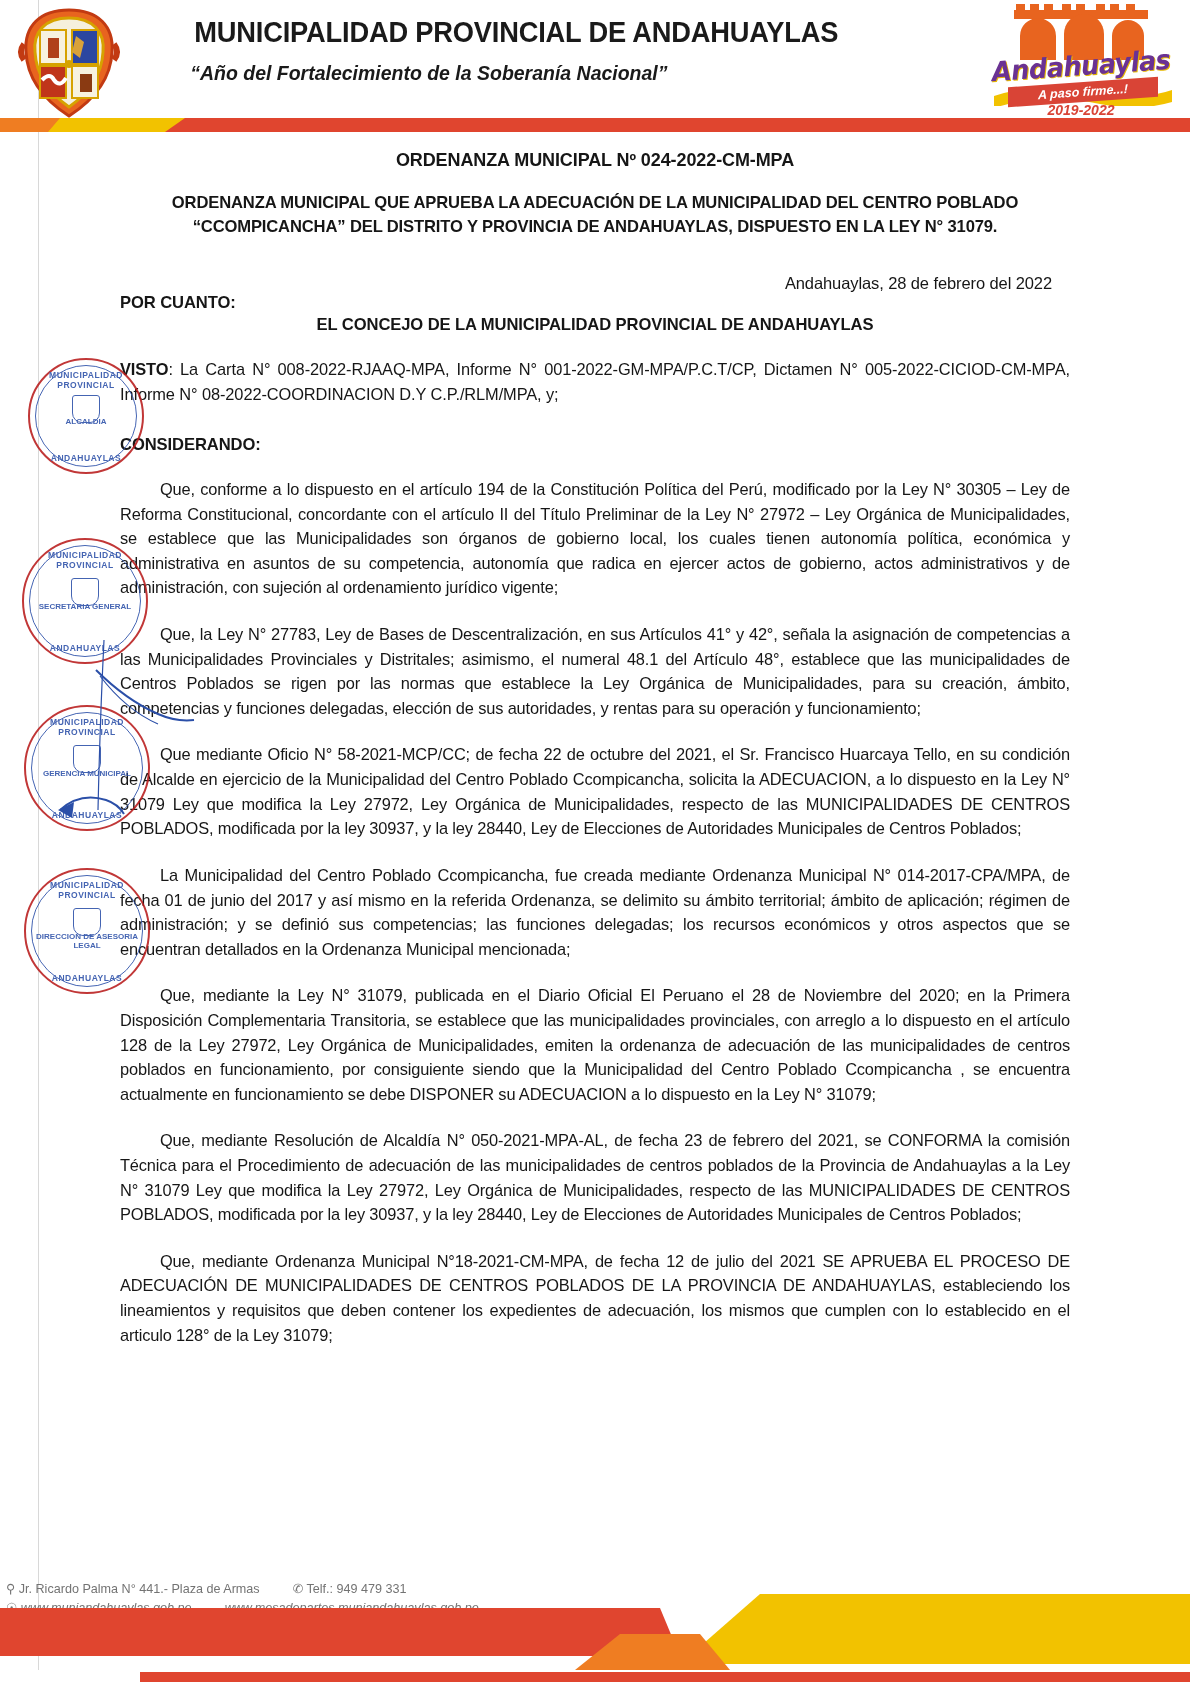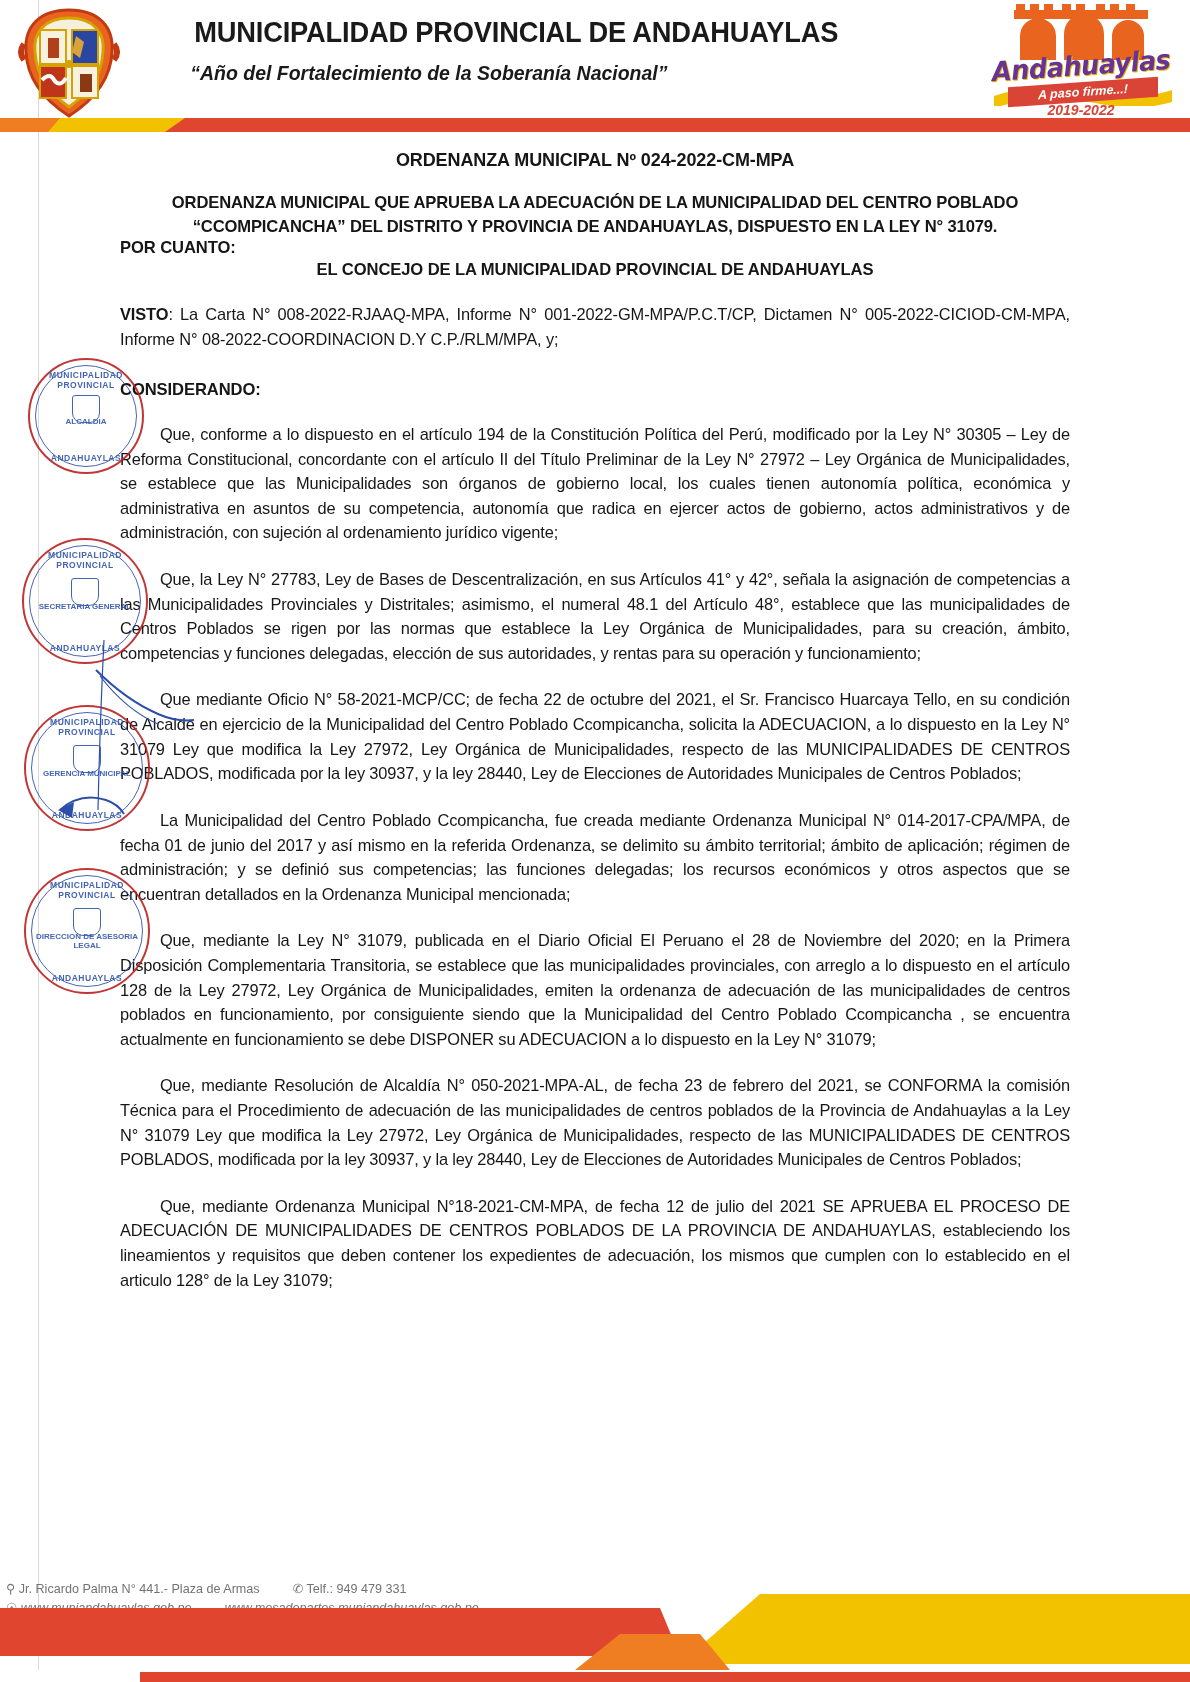--- a/index.html
+++ b/index.html
@@ -317,20 +317,21 @@
     </svg>
   </div>
 
   <div class="doc">
     <div class="doc-inner">
 
       <div class="ord-number">ORDENANZA MUNICIPAL Nº 024-2022-CM-MPA</div>
 
       <div class="ord-subject">ORDENANZA MUNICIPAL QUE APRUEBA LA ADECUACIÓN DE LA MUNICIPALIDAD DEL CENTRO POBLADO “CCOMPICANCHA” DEL DISTRITO Y PROVINCIA DE ANDAHUAYLAS, DISPUESTO EN LA LEY N° 31079.</div>
 
+      <div class="place-date">Andahuaylas, 28 de febrero del 2022</div>
 
       <div class="block-label por-cuanto">POR CUANTO:</div>
 
       <div class="block-label concejo">EL CONCEJO DE LA MUNICIPALIDAD PROVINCIAL DE ANDAHUAYLAS</div>
 
       <div class="visto">
         <b>VISTO</b><span>: La Carta N° 008-2022-RJAAQ-MPA, Informe N° 001-2022-GM-MPA/P.C.T/CP, Dictamen N° 005-2022-CICIOD-CM-MPA, Informe N° 08-2022-COORDINACION D.Y C.P./RLM/MPA, y;</span>
       </div>
 
       <div class="block-label considerando">CONSIDERANDO:</div>

